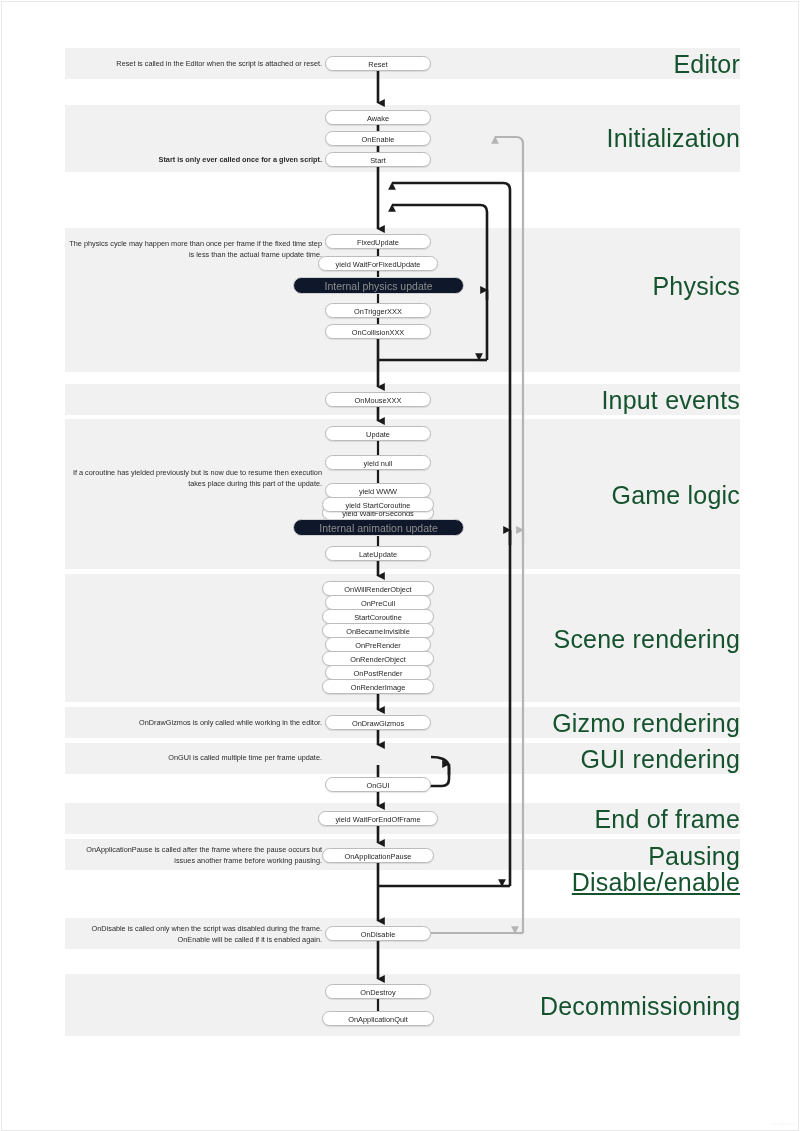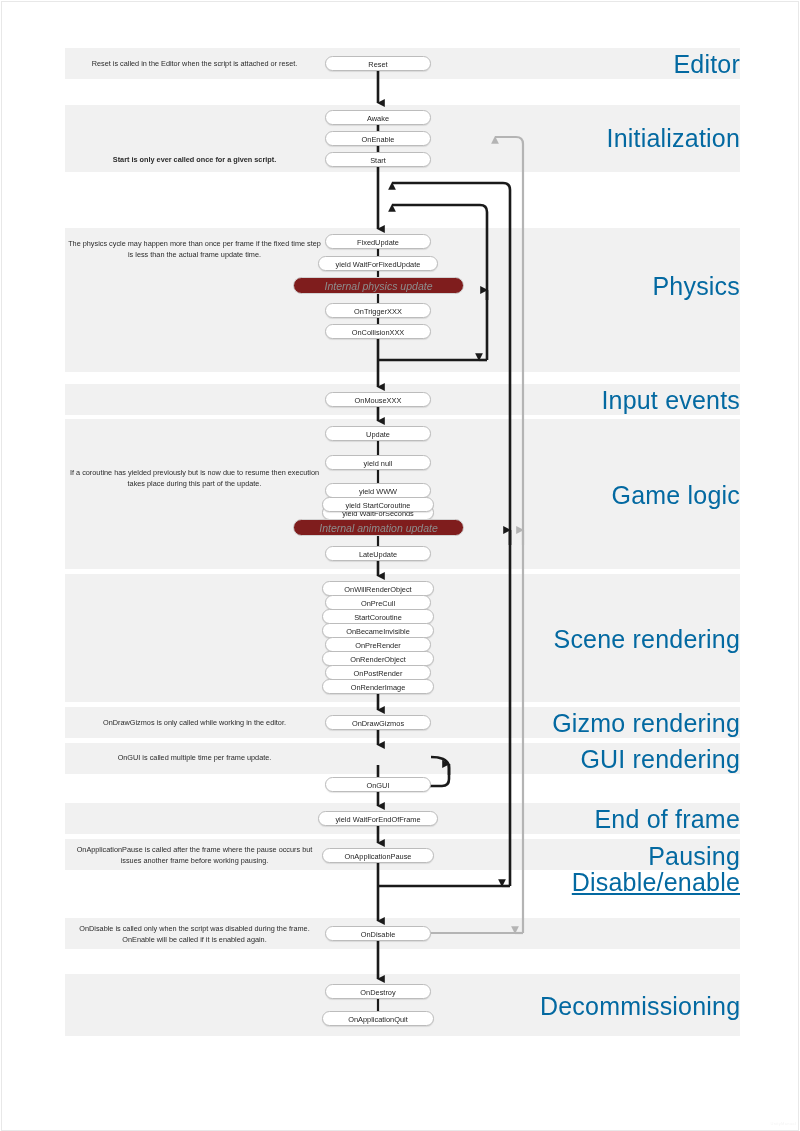--- a/index.html
+++ b/index.html
@@ -8,36 +8,36 @@
        background:#fdfdfd;}
   #page{position:absolute;left:0;top:0;width:800px;height:1131px;
         background:#ffffff;}
   
   #paper{position:absolute;left:1px;top:1px;width:796px;height:1128px;
          border:1px solid #e8e8e8;background:#ffffff;}
 
   
   .band{position:absolute;left:65px;width:675px;background:#f1f1f1;}
   .band-title{position:absolute;width:200px;text-align:right;
-              color:#0369a1;font-size:25px;letter-spacing:0.2px;
+              color:#14532d;font-size:25px;letter-spacing:0.2px;
               white-space:nowrap;}
 
   
-  .annot{position:absolute;width:255px;text-align:center;
+  .annot{position:absolute;width:255px;text-align:right;
          color:#2b2b2b;font-size:7.3px;line-height:10.5px;}
 
   
   .pill{position:absolute;height:15px;line-height:15px;
         background:#ffffff;border:1px solid #bcbcbc;border-radius:8px;
         text-align:center;color:#1f1f1f;font-size:7.4px;
         box-shadow:0 1px 1px rgba(0,0,0,0.10);
         box-sizing:border-box;}
-  .pill.gray{background:#7f1d1d;border-color:#d2d2d2;color:#8d8d8d;
+  .pill.gray{background:#0f172a;border-color:#d2d2d2;color:#8d8d8d;
              font-size:10.5px;height:17px;line-height:16px;border-radius:9px;
-             box-shadow:none;font-style:italic;}
+             box-shadow:none;}
 
   
   #wires{position:absolute;left:0;top:0;width:800px;height:1131px;}
 
   .watermark{position:absolute;right:4px;bottom:5px;font-size:4px;
              color:#f4f4f4;letter-spacing:0.3px;}
 </style>
 </head>
 <body>
 

